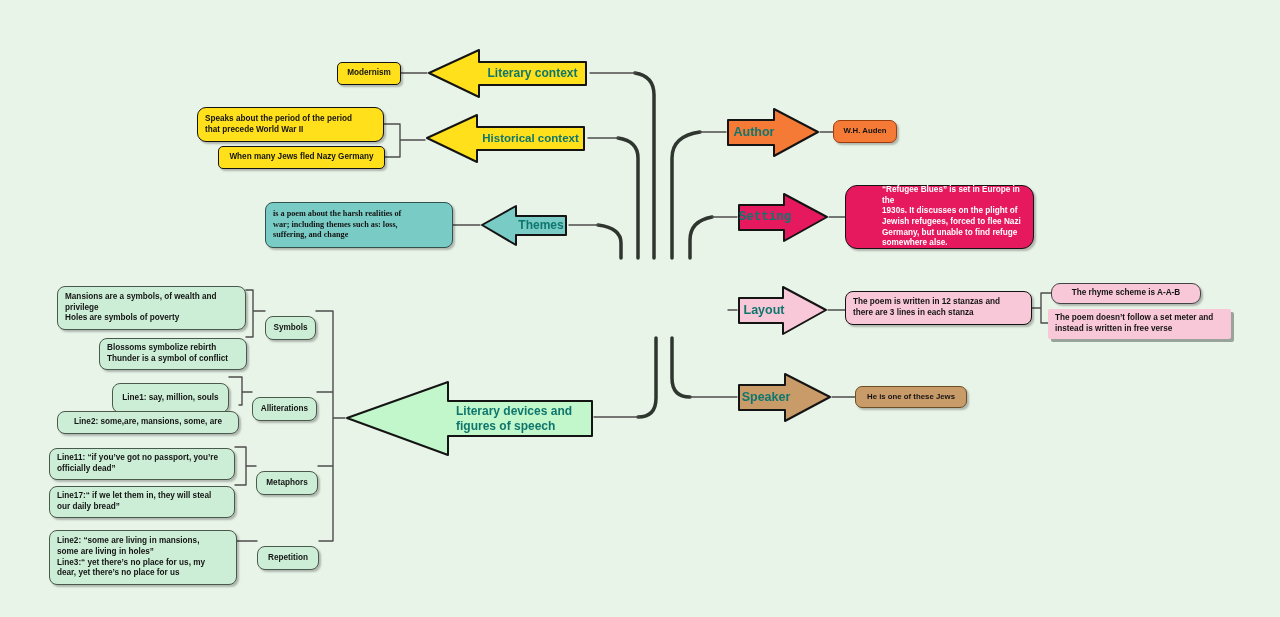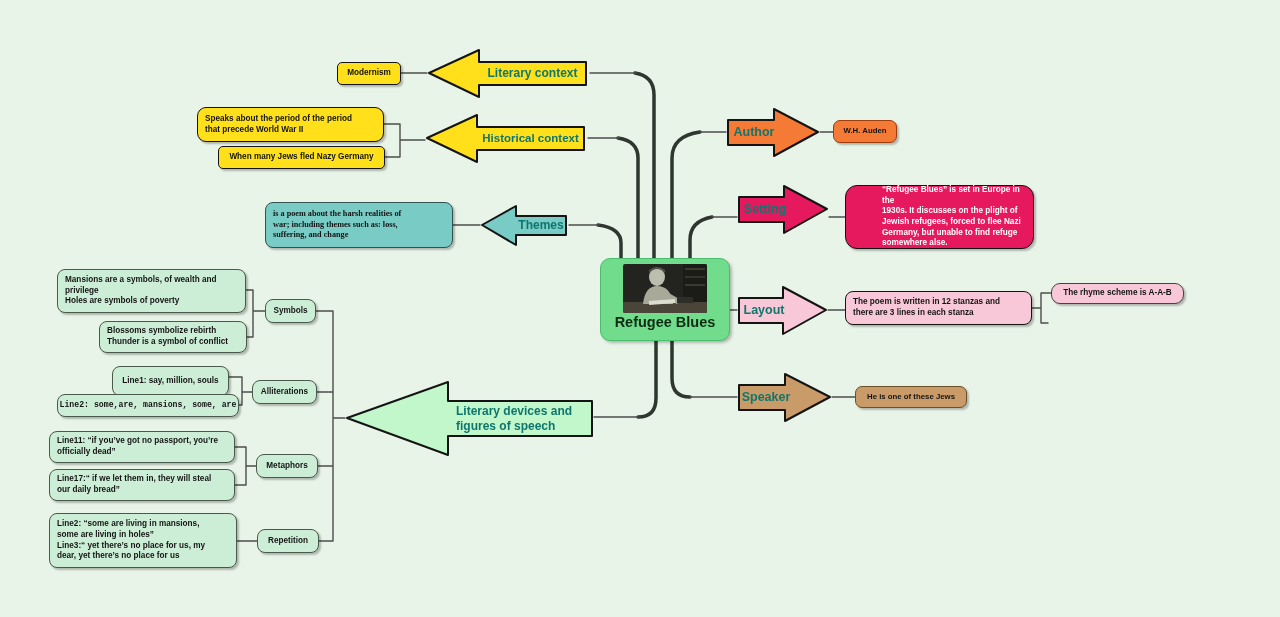--- a/index.html
+++ b/index.html
@@ -9,21 +9,21 @@
   svg.connectors{position:absolute;left:0;top:0;width:1280px;height:617px;}
   .thick{stroke:#2e362f;stroke-width:3.5;fill:none;stroke-linecap:round;}
   .thin{stroke:#4c4c4c;stroke-width:1.4;fill:none;stroke-linecap:round;}
 
   .box{position:absolute;box-sizing:border-box;font-weight:bold;color:#141414;
        display:flex;align-items:center;white-space:pre-line;line-height:1.3;
        box-shadow:2px 2px 2px rgba(0,0,0,0.25);}
   .ctr{justify-content:center;text-align:center;}
   .pad{padding:3px 7px;}
   .yellow{background:#ffe01a;border:1.5px solid #141414;border-radius:5px;}
-  .lgreen{background:#cdeed6;border:1.2px solid #49594c;border-radius:8px;}
+  .lgreen{background:#cdeed6;border:1.2px solid #49594c;border-radius:8px;margin-top:17px;}
   .crimson{background:#e6195e;border:1.5px solid #141414;border-radius:12px;color:#fff;padding-left:36px;}
   .orange{background:#f47a35;border:1.5px solid #9c3d0d;border-radius:7px;}
   .pink{background:#f8c8d8;border:1.3px solid #141414;border-radius:8px;}
   .pinkr{background:#f8c8d8;border:1.3px solid #444;border-radius:9px;}
   .pinksq{background:#f8c8d8;border:none;border-radius:2px;box-shadow:3px 3px 0 #9aa39b;}
   .tan{background:#c99b69;border:1.3px solid #6b5026;border-radius:7px;}
   .fs8{font-size:8.2px;}
   .fs75{font-size:7.8px;}
 
   .arrow{position:absolute;}
@@ -82,39 +82,20 @@
     <path class="thin" d="M828,310 H845"></path>
     <path class="thin" d="M1032,308 H1041 M1041,293 V323 M1041,293 H1051 M1041,323 H1048"></path>
     <path class="thin" d="M832,397 H855"></path>
     <path class="thin" d="M345,418 H333 M333,311 V541 M333,311 H316 M333,392 H317 M333,466 H318 M333,541 H319"></path>
     <path class="thin" d="M246,290 H253 M246,337 H253 M253,290 V337 M253,311 H265"></path>
     <path class="thin" d="M229,377 H242 M239,405 H242 M242,377 V405 M242,392 H252"></path>
     <path class="thin" d="M235,447 H246 M235,485 H246 M246,447 V485 M246,466 H256"></path>
     <path class="thin" d="M237,541 H257"></path>
   </svg>
 
-  <div class="center-node">
-    <div class="photo">
-      <svg width="84" height="49" viewBox="0 0 84 49">
-        <rect x="0" y="0" width="84" height="49" fill="#23231f"></rect>
-        <rect x="60" y="0" width="24" height="49" fill="#1b1b18"></rect>
-        <rect x="62" y="4" width="20" height="2" fill="#3a3a33"></rect>
-        <rect x="62" y="12" width="20" height="2" fill="#34342d"></rect>
-        <rect x="62" y="20" width="20" height="2" fill="#3a3a33"></rect>
-        <rect x="0" y="38" width="84" height="11" fill="#494539"></rect>
-        <ellipse cx="34" cy="13" rx="8" ry="9" fill="#bdbdb0"></ellipse>
-        <path d="M26,9 Q34,1 42,9 L42,6 Q34,0 26,6 Z" fill="#55544a"></path>
-        <path d="M20,40 Q22,22 34,22 Q48,22 50,40 Z" fill="#a9a99a"></path>
-        <path d="M44,28 L58,36 L54,40 L42,34 Z" fill="#a9a99a"></path>
-        <rect x="26" y="36" width="26" height="4" fill="#dcdccf" transform="rotate(-4 39 38)"></rect>
-        <rect x="54" y="33" width="16" height="6" fill="#2e2e28"></rect>
-      </svg>
-    </div>
-    <div class="title">Refugee Blues</div>
-  </div>
 
   <div class="arrow a-yellow" style="left:427px;top:47px;">
     <svg width="162" height="53">
         <polygon points="2,26 52,3 52,15 159,15 159,38 52,38 52,50"></polygon>
       </svg>
     <span class="arrow-label" style="left:52px;top:0;width:107px;height:53px;font-size:12px;">Literary context</span>
   </div>
   <div class="box yellow ctr fs8" style="left:337px;top:62px;width:64px;height:23px;">Modernism</div>
 
   <div class="arrow a-yellow" style="left:425px;top:112px;">
@@ -138,41 +119,43 @@
 suffering, and change</div>
 
   <div class="arrow a-orange" style="left:726px;top:107px;">
     <svg width="94" height="51">
         <polygon points="92,25 48,2 48,13 2,13 2,38 48,38 48,49"></polygon>
       </svg>
     <span class="arrow-label" style="left:0;top:0;width:56px;height:51px;font-size:12.5px;">Author</span>
   </div>
   <div class="box orange ctr fs75" style="left:833px;top:120px;width:64px;height:23px;">W.H. Auden</div>
 
-  <div class="arrow a-crimson" style="left:737px;top:184px;">
+  <div class="arrow a-crimson" style="left:737px;top:192px;font-family:Liberation Mono, monospace;">
     <svg width="92" height="51">
         <polygon points="90,25 47,2 47,13 2,13 2,38 47,38 47,49"></polygon>
       </svg>
     <span class="arrow-label" style="left:0;top:0;width:56px;height:51px;font-size:12.5px;">Setting</span>
   </div>
   <div class="box crimson pad fs8" style="left:845px;top:185px;width:189px;height:64px;">“Refugee Blues” is set in Europe in the
 1930s. It discusses on the plight of
 Jewish refugees, forced to flee Nazi
 Germany, but unable to find refuge
 somewhere alse.</div>
 
   <div class="arrow a-pink" style="left:737px;top:285px;">
     <svg width="91" height="51">
         <polygon points="89,25 46,2 46,13 2,13 2,38 46,38 46,49"></polygon>
       </svg>
     <span class="arrow-label" style="left:0;top:0;width:54px;height:51px;font-size:12.5px;">Layout</span>
   </div>
   <div class="box pink pad fs8" style="left:845px;top:291px;width:187px;height:34px;">The poem is written in 12 stanzas and
 there are 3 lines in each stanza</div>
-  <div class="box pinkr ctr fs8" style="left:1051px;top:283px;width:133px;height:21px;">The rhyme scheme is A-A-B</div>
+  <div class="box pinkr ctr fs8" style="left:1051px;top:283px;width:150px;height:21px;">The rhyme scheme is A-A-B</div>
+  <div class="box pinksq pad fs8" style="left:1048px;top:309px;width:183px;height:30px;">The poem doesn’t follow a set meter and
+instead is written in free verse</div>
 
   <div class="arrow a-tan" style="left:737px;top:372px;">
     <svg width="95" height="51">
         <polygon points="93,25 48,2 48,13 2,13 2,38 48,38 48,49"></polygon>
       </svg>
     <span class="arrow-label" style="left:0;top:0;width:58px;height:51px;font-size:12.5px;text-align:center;">Speaker</span>
   </div>
   <div class="box tan ctr fs75" style="left:855px;top:386px;width:112px;height:22px;">He is one of these Jews</div>
 
   <div class="arrow a-lgreen" style="left:345px;top:378px;">
@@ -185,21 +168,21 @@
 
   <div class="box lgreen ctr fs8" style="left:265px;top:299px;width:51px;height:24px;">Symbols</div>
   <div class="box lgreen pad fs8" style="left:57px;top:269px;width:189px;height:44px;">Mansions are a symbols, of wealth and
 privilege
 Holes are symbols of poverty</div>
   <div class="box lgreen pad fs8" style="left:99px;top:321px;width:148px;height:32px;">Blossoms symbolize rebirth
 Thunder is a symbol of conflict</div>
 
   <div class="box lgreen ctr fs8" style="left:252px;top:380px;width:65px;height:24px;">Alliterations</div>
   <div class="box lgreen ctr fs8" style="left:112px;top:366px;width:117px;height:30px;">Line1: say, million, souls</div>
-  <div class="box lgreen ctr fs8" style="left:57px;top:394px;width:182px;height:23px;font-family:Liberation Mono, monospace;">Line2: some,are, mansions, some, are</div>
+  <div class="box lgreen ctr fs8" style="left:57px;top:394px;width:182px;height:23px;">Line2: some,are, mansions, some, are</div>
 
   <div class="box lgreen ctr fs8" style="left:256px;top:454px;width:62px;height:24px;">Metaphors</div>
   <div class="box lgreen pad fs8" style="left:49px;top:431px;width:186px;height:32px;">Line11: “if you’ve got no passport, you’re
 officially dead”</div>
   <div class="box lgreen pad fs8" style="left:49px;top:469px;width:186px;height:32px;">Line17:“ if we let them in, they will steal
 our daily bread”</div>
 
   <div class="box lgreen ctr fs8" style="left:257px;top:529px;width:62px;height:24px;">Repetition</div>
   <div class="box lgreen pad fs8" style="left:49px;top:513px;width:188px;height:55px;">Line2: “some are living in mansions,
 some are living in holes”

